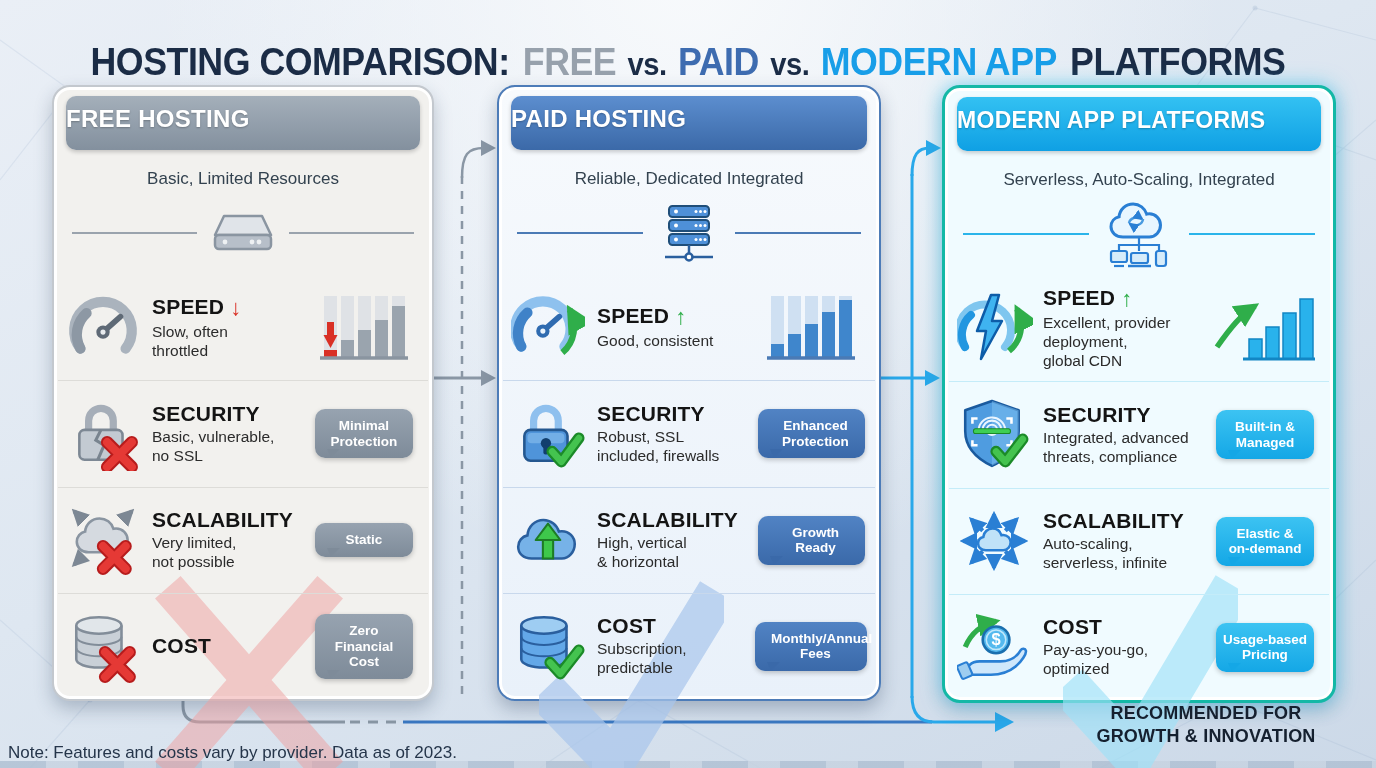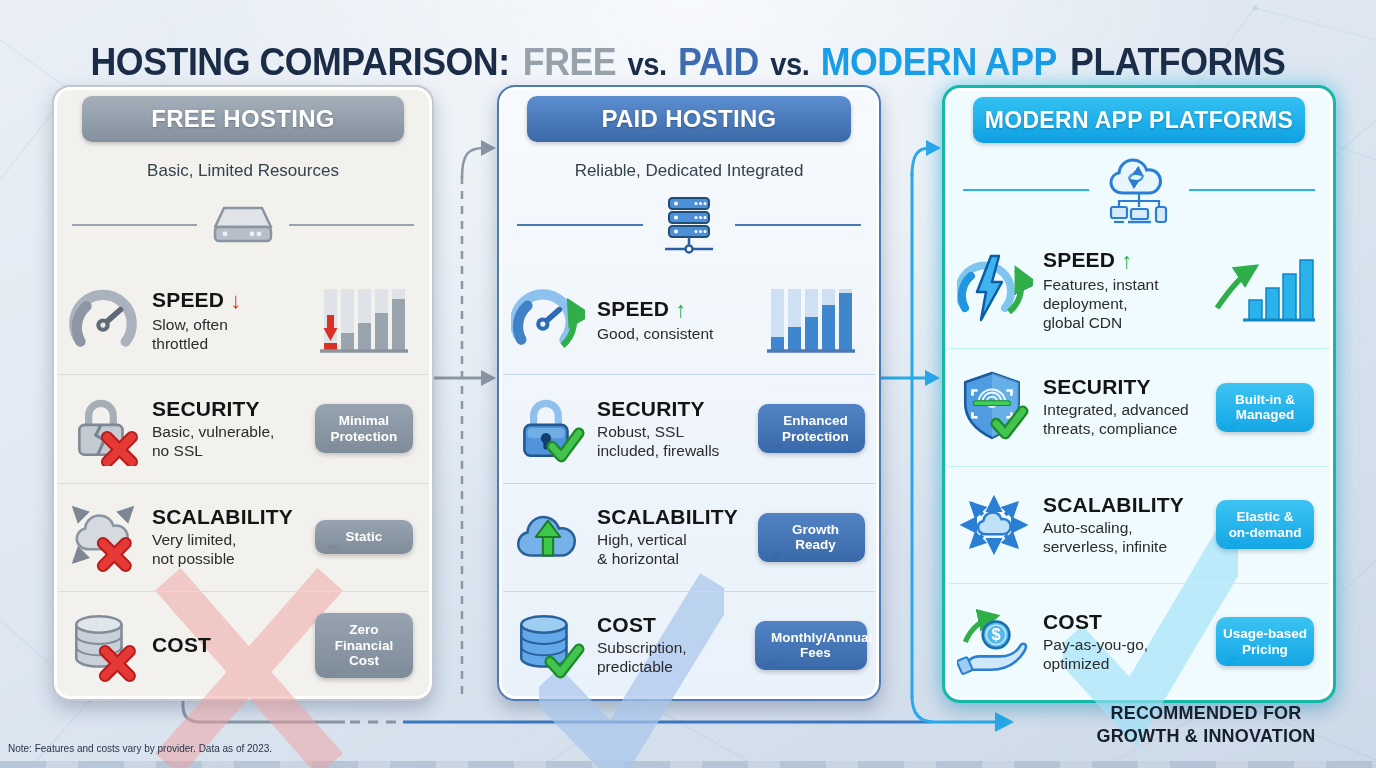--- a/index.html
+++ b/index.html
@@ -23,22 +23,22 @@
   
   .card{position:absolute;top:85px;height:612px;border-radius:18px;z-index:2;
     display:flex;flex-direction:column;box-shadow:0 8px 18px rgba(40,60,90,.28);}
   .card.f{left:52px;width:378px;background:#f2f1ee;border:2px solid #c3c8ce;
     box-shadow:0 8px 18px rgba(40,60,90,.28), inset 0 0 0 3px #ffffff;}
   .card.p{left:497px;width:380px;background:linear-gradient(180deg,#f7fafd,#e9f1fa);
     border:2px solid #4d7cb8;box-shadow:0 8px 18px rgba(40,60,90,.3), inset 0 0 0 3px #ffffff;}
   .card.m{left:942px;width:388px;background:#f0fbff;border:3px solid #14b8a6;
     box-shadow:0 0 20px rgba(38,194,243,.55),0 8px 18px rgba(40,60,90,.2), inset 0 0 0 3px #ffffff;}
 
-  .card-header{margin:9px 28px 5px;height:46px;line-height:46px;border-radius:10px;
-    text-align:center;color:#fff;font-weight:800;font-size:24px;letter-spacing:.3px;
+  .card-header{margin:9px 12px 5px;height:54px;line-height:46px;border-radius:10px;
+    text-align:left;color:#fff;font-weight:800;font-size:24px;letter-spacing:.3px;
     text-shadow:0 1px 2px rgba(0,0,0,.25);box-shadow:0 2px 4px rgba(0,0,0,.2);}
   .f .card-header{background:linear-gradient(180deg,#a4afba,#83909e);}
   .p .card-header{background:linear-gradient(180deg,#5c8ecf,#3b69a8);}
   .m .card-header{background:linear-gradient(180deg,#33c1f2,#0fa0e4);font-size:23px;}
 
   .card-subtitle{text-align:center;font-size:17px;color:#33424f;margin:14px 0 2px;}
 
   .hero{height:84px;display:flex;align-items:center;justify-content:center;gap:10px;padding:0 18px;}
   .hero-line{flex:1;height:2px;}
   .f .hero-line{background:#9aa3ad;}
@@ -69,21 +69,21 @@
   .m .badge{background:linear-gradient(180deg,#3cc3f2,#14a7e6);}
   .m .badge::after{content:"";position:absolute;left:12px;bottom:-9px;width:0;height:0;
     border:9px solid transparent;border-top-color:#14a7e6;border-left-width:4px;}
 
   .watermark{position:absolute;z-index:0;pointer-events:none;}
 
   .connectors{position:absolute;inset:0;z-index:1;pointer-events:none;}
 
   .recommend{position:absolute;left:1056px;top:702px;width:300px;text-align:center;z-index:2;
     font-weight:800;font-size:18px;line-height:1.3;color:#15202f;white-space:pre-line;letter-spacing:.2px;}
-  .note{position:absolute;left:8px;top:743px;font-size:10px;color:#25354a;z-index:2;}
+  .note{position:absolute;left:8px;top:743px;font-size:17px;color:#25354a;z-index:2;}
 </style>
 </head>
 <body>
 
 <svg width="0" height="0" style="position:absolute">
   <defs>
     <marker id="m-gray" viewBox="0 0 10 10" refX="8" refY="5" markerWidth="4.2" markerHeight="4.2" orient="auto">
         <path d="M0 0 L10 5 L0 10 Z" fill="#7d8894"></path>
       </marker>
     <marker id="m-blue" viewBox="0 0 10 10" refX="8" refY="5" markerWidth="4.2" markerHeight="4.2" orient="auto">
@@ -395,20 +395,21 @@
       <div class="aside">
           <div class="badge">Monthly/Annual
 Fees</div>
         </div>
     </div>
   </div>
 </div>
 
 <div class="card m">
   <div class="card-header">MODERN APP PLATFORMS</div>
+  <div class="card-subtitle">Serverless, Auto-Scaling, Integrated</div>
   <div class="hero">
     <span class="hero-line"></span>
     <svg width="80" height="74" viewBox="0 0 80 74">
       <path d="M24 40 C17 40 12 35.5 12 29.8 C12 24.8 15.4 20.8 20.1 19.8 C20.7 12.6 26.7 7 34.1 7 C40.5 7 45.9 11.2 47.7 17.1 C48.5 16.9 49.4 16.8 50.3 16.8 C56.5 16.8 61.5 21.8 61.5 28 C61.5 34.6 56.5 40 50.3 40 Z" fill="#e8f6ff" stroke="#2a7fd4" stroke-width="3"></path>
       <path d="M30 26 a8 7 0 0 1 13 -4" fill="none" stroke="#4a9be0" stroke-width="2.5" marker-end="url(#m-blue)"></path>
       <path d="M44 22 a8 7 0 0 1 -13 5" fill="none" stroke="#4a9be0" stroke-width="2.5" marker-end="url(#m-blue)"></path>
       <path d="M40 40 V48 M40 48 H20 V54 M40 48 H60 V54 M40 48 V54" fill="none" stroke="#2a7fd4" stroke-width="2.2"></path>
       <rect x="12" y="54" width="16" height="11" rx="2" fill="#d6ecfa" stroke="#2a7fd4" stroke-width="2.2"></rect>
         <line x1="15" y1="69" x2="25" y2="69" stroke="#2a7fd4" stroke-width="2.2"></line>
       <rect x="32" y="56" width="17" height="10" rx="2" fill="#d6ecfa" stroke="#2a7fd4" stroke-width="2.2"></rect>
@@ -427,21 +428,21 @@
         <path d="M8 54 A26 26 0 1 1 48 54" fill="none" stroke="#7fc6ef" stroke-width="8" stroke-linecap="round"></path>
         <path d="M8 54 A26 26 0 0 1 14 22" fill="none" stroke="#2196e0" stroke-width="8" stroke-linecap="round"></path>
         <polygon points="34,2 20,38 29,38 24,66 45,28 35,28 42,2" fill="#3fb3f0" stroke="#0d5ca8" stroke-width="2.5" stroke-linejoin="round"></polygon>
         <path d="M52 58 C64 48 68 32 60 16" fill="none" stroke="#2fae4a" stroke-width="6" marker-end="url(#m-green)"></path>
       </svg>
       <div>
         <div class="row-title">
             <span>SPEED</span>
             <span class="trend" style="color: rgb(47, 174, 74);">↑</span>
           </div>
-        <div class="row-desc">Features, instant
+        <div class="row-desc">Excellent, provider
 deployment,
 global CDN</div>
       </div>
       <div class="aside">
         <svg width="104" height="80" viewBox="0 0 104 80">
           <g fill="#29b2ec" stroke="#1286c4" stroke-width="1.5">
               <rect x="36" y="50" width="13" height="20"></rect>
               <rect x="53" y="38" width="13" height="32"></rect>
               <rect x="70" y="24" width="13" height="46"></rect>
               <rect x="87" y="10" width="13" height="60"></rect>

